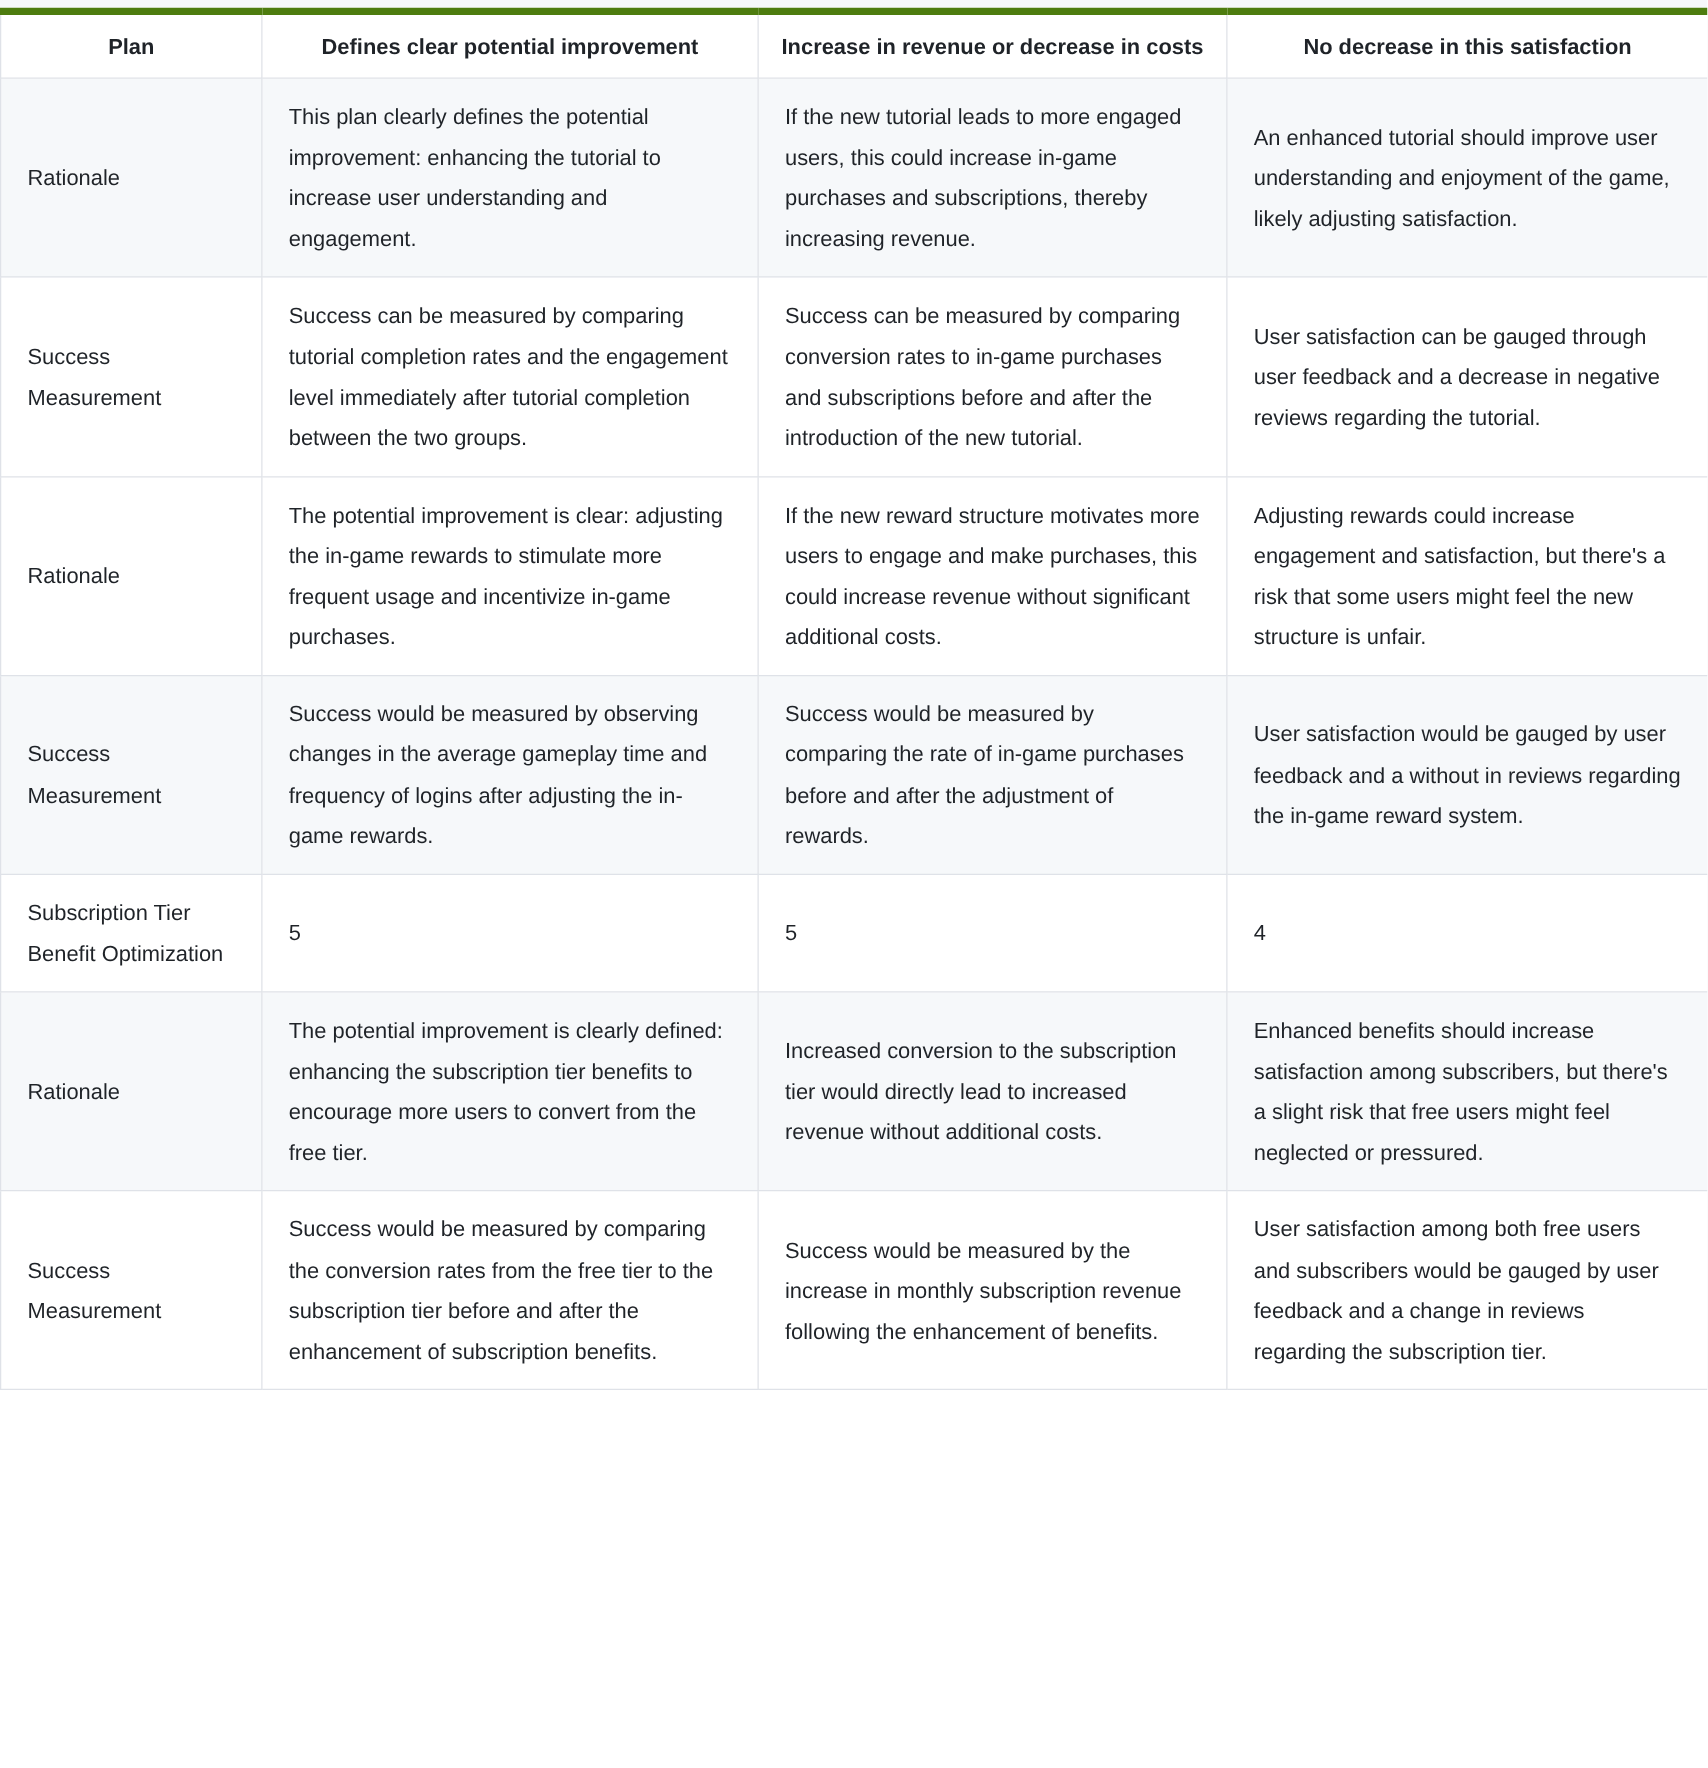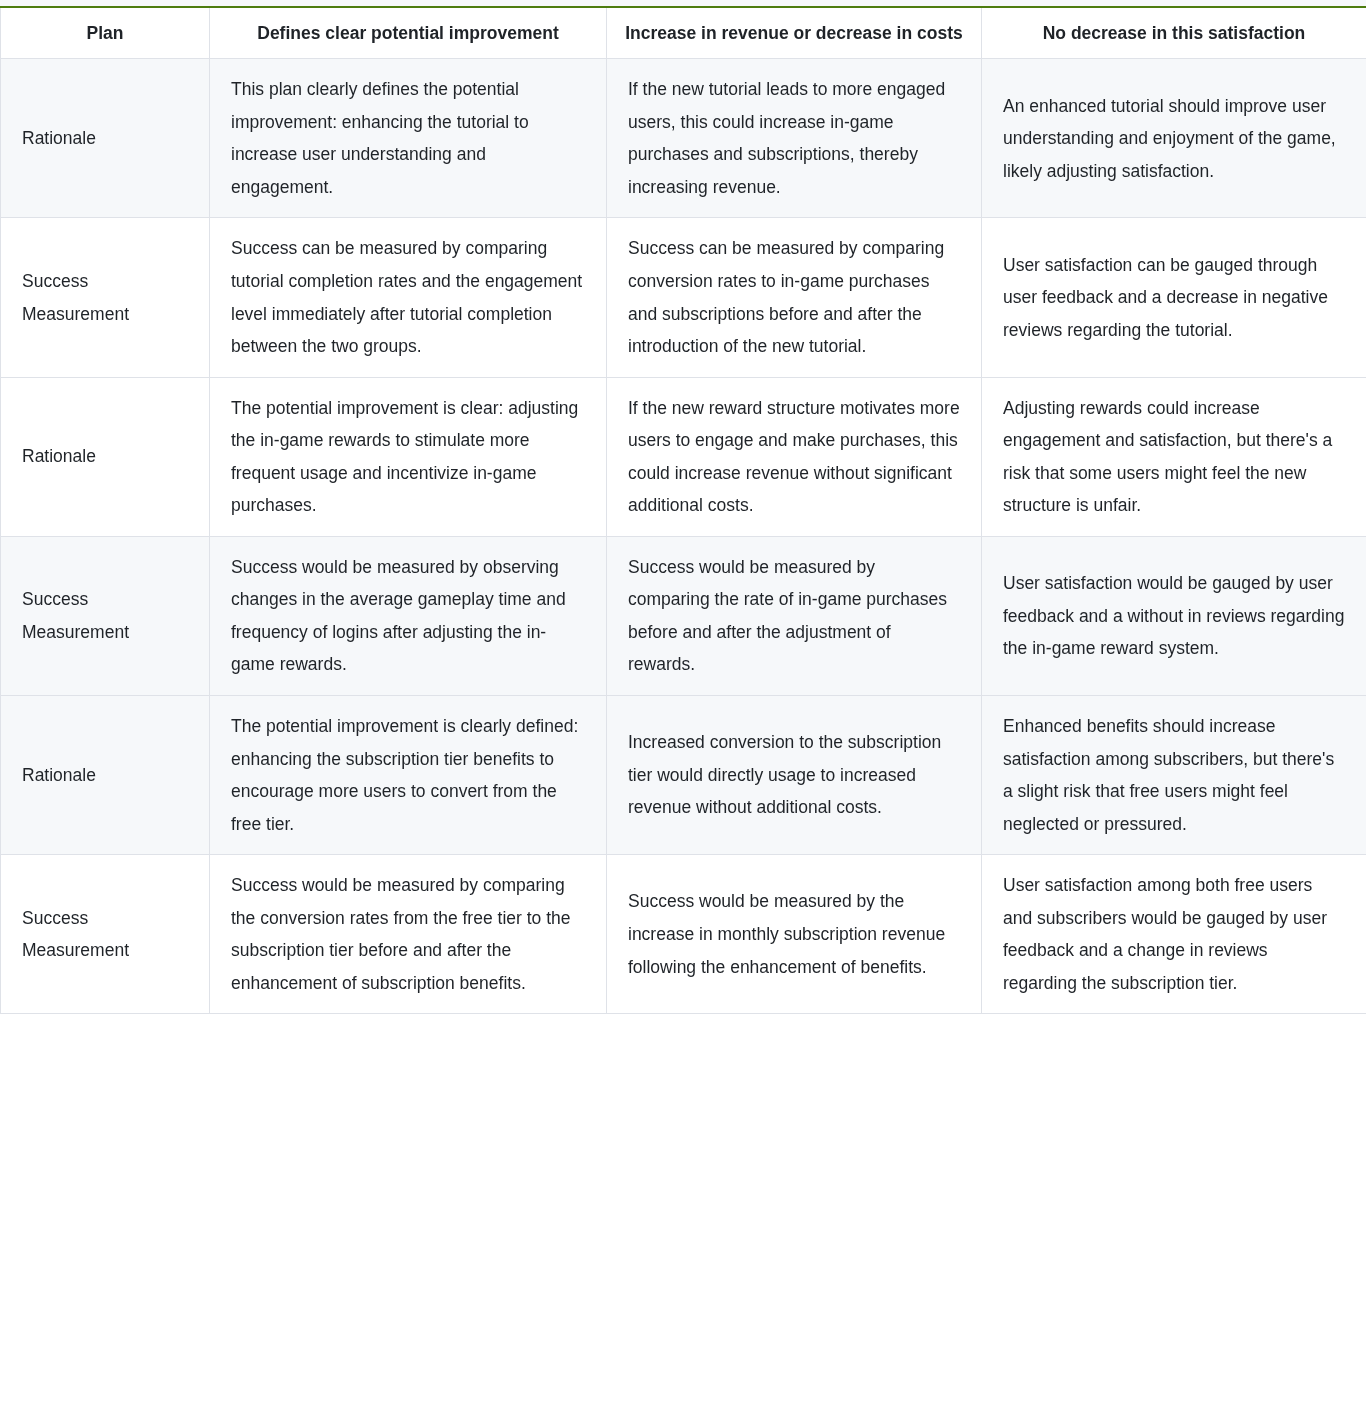--- a/index.html
+++ b/index.html
@@ -41,21 +41,21 @@
     word-wrap: break-word;
     overflow-wrap: break-word;
   }
   table.eval-table thead th {
     text-align: center;
     font-weight: 700;
     font-size: 17.5px;
     line-height: 1.5;
     padding: 12px 16px;
     background: #ffffff;
-    border-top: 2px solid #4d7c0f;
+    border-top: 6px solid #4d7c0f;
   }
   
   tr.row-light td { background: #ffffff; }
   tr.row-shade td { background: #f6f8fa; }
 
   td.plan-cell { white-space: normal; }
   td.score-cell { }
 
   
   .top-strip {
@@ -137,25 +137,31 @@
         <td>Adjusting rewards could increase engagement and satisfaction, but there's a risk that some users might feel the new structure is unfair.</td>
       </tr>
 
       <tr class="row-shade">
         <td class="plan-cell">Success Measurement</td>
         <td>Success would be measured by observing changes in the average gameplay time and frequency of logins after adjusting the in-game rewards.</td>
         <td>Success would be measured by comparing the rate of in-game purchases before and after the adjustment of rewards.</td>
         <td>User satisfaction would be gauged by user feedback and a without in reviews regarding the in-game reward system.</td>
       </tr>
 
+      <tr class="row-light">
+        <td class="plan-cell">Subscription Tier Benefit Optimization</td>
+        <td class="score-cell">5</td>
+        <td class="score-cell">5</td>
+        <td class="score-cell">4</td>
+      </tr>
 
       <tr class="row-shade">
         <td class="plan-cell">Rationale</td>
         <td>The potential improvement is clearly defined: enhancing the subscription tier benefits to encourage more users to convert from the free tier.</td>
-        <td>Increased conversion to the subscription tier would directly usage to increased revenue without additional costs.</td>
+        <td>Increased conversion to the subscription tier would directly lead to increased revenue without additional costs.</td>
         <td>Enhanced benefits should increase satisfaction among subscribers, but there's a slight risk that free users might feel neglected or pressured.</td>
       </tr>
 
       <tr class="row-light">
         <td class="plan-cell">Success Measurement</td>
         <td>Success would be measured by comparing the conversion rates from the free tier to the subscription tier before and after the enhancement of subscription benefits.</td>
         <td>Success would be measured by the increase in monthly subscription revenue following the enhancement of benefits.</td>
         <td>User satisfaction among both free users and subscribers would be gauged by user feedback and a change in reviews regarding the subscription tier.</td>
       </tr>
 

